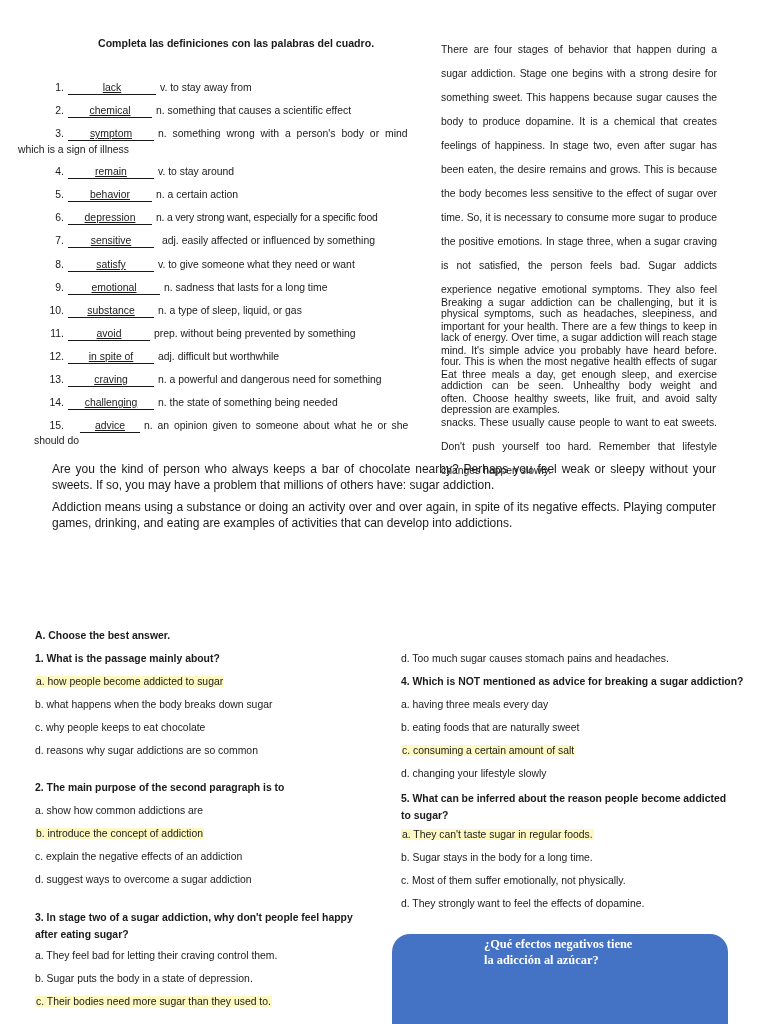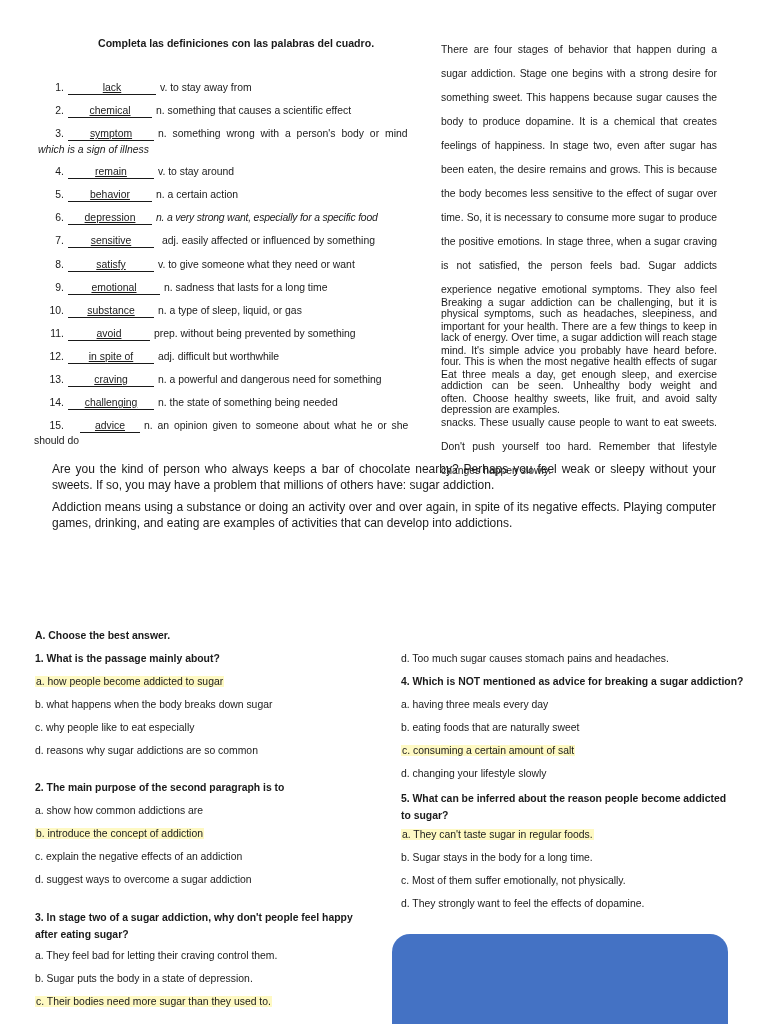--- a/index.html
+++ b/index.html
@@ -40,30 +40,30 @@
 
 <div class="abs vocab-item" style="top:80px;">
   <span class="num">1.</span><span class="blank" style="width:88px;"><span class="word">lack</span></span><span class="def">v. to stay away from</span>
 </div>
 <div class="abs vocab-item" style="top:103px;">
   <span class="num">2.</span><span class="blank" style="width:84px;"><span class="word">chemical</span></span><span class="def">n. something that causes a scientific effect</span>
 </div>
 <div class="abs vocab-item" style="top:126px;">
   <span class="num">3.</span><span class="blank" style="width:86px;"><span class="word">symptom</span></span><span class="def" style="word-spacing:3px;">n. something wrong with a person's body or mind</span>
 </div>
-<div class="abs vocab-item" style="top:142px; left:38px;font-style:italic;">which is a sign of illness</div>
+<div class="abs vocab-item" style="top:142px; left:18px;">which is a sign of illness</div>
 
 <div class="abs vocab-item" style="top:164px;">
   <span class="num">4.</span><span class="blank" style="width:86px;"><span class="word">remain</span></span><span class="def">v. to stay around</span>
 </div>
 <div class="abs vocab-item" style="top:187px;">
   <span class="num">5.</span><span class="blank" style="width:84px;"><span class="word">behavior</span></span><span class="def">n. a certain action</span>
 </div>
 <div class="abs vocab-item" style="top:210px;">
-  <span class="num">6.</span><span class="blank" style="width:84px;"><span class="word">depression</span></span><span class="def" style="letter-spacing:-0.2px;font-style:italic;">n. a very strong want, especially for a specific food</span>
+  <span class="num">6.</span><span class="blank" style="width:84px;"><span class="word">depression</span></span><span class="def" style="letter-spacing:-0.2px;">n. a very strong want, especially for a specific food</span>
 </div>
 <div class="abs vocab-item" style="top:233px;">
   <span class="num">7.</span><span class="blank" style="width:86px;"><span class="word">sensitive</span></span><span class="def" style="margin-left:8px;">adj. easily affected or influenced by something</span>
 </div>
 <div class="abs vocab-item" style="top:257px;">
   <span class="num">8.</span><span class="blank" style="width:86px;"><span class="word">satisfy</span></span><span class="def">v. to give someone what they need or want</span>
 </div>
 <div class="abs vocab-item" style="top:280px;">
   <span class="num">9.</span><span class="blank" style="width:92px;"><span class="word">emotional</span></span><span class="def">n. sadness that lasts for a long time</span>
 </div>
@@ -92,21 +92,21 @@
 
 <div class="abs intro" style="top:461px;">Are you the kind of person who always keeps a bar of chocolate nearby? Perhaps you feel weak or sleepy without your sweets. If so, you may have a problem that millions of others have: sugar addiction.</div>
 <div class="abs intro" style="top:499px;">Addiction means using a substance or doing an activity over and over again, in spite of its negative effects. Playing computer games, drinking, and eating are examples of activities that can develop into addictions.</div>
 
 <div class="q-col">
   <div class="q-line q-bold" style="left:35px; top:629px;">A. Choose the best answer.</div>
 
   <div class="q-line q-bold" style="left:35px; top:652px;">1. What is the passage mainly about?</div>
   <div class="q-line" style="left:35px; top:675px;"><span class="hl">a. how people become addicted to sugar</span></div>
   <div class="q-line" style="left:35px; top:698px;">b. what happens when the body breaks down sugar</div>
-  <div class="q-line" style="left:35px; top:721px;">c. why people like to eat especially</div>
+  <div class="q-line" style="left:35px; top:721px;">c. why people keeps to eat chocolate</div>
   <div class="q-line" style="left:35px; top:744px;">d. reasons why sugar addictions are so common</div>
 
   <div class="q-line q-bold" style="left:35px; top:781px;">2. The main purpose of the second paragraph is to</div>
   <div class="q-line" style="left:35px; top:804px;">a. show how common addictions are</div>
   <div class="q-line" style="left:35px; top:827px;"><span class="hl">b. introduce the concept of addiction</span></div>
   <div class="q-line" style="left:35px; top:850px;">c. explain the negative effects of an addiction</div>
   <div class="q-line" style="left:35px; top:873px;">d. suggest ways to overcome a sugar addiction</div>
 
   <div class="q-line q-bold q-wrap" style="left:35px; top:909px; width:320px;">3.  In stage two of a sugar addiction, why don't people feel happy after eating sugar?</div>
   <div class="q-line" style="left:35px; top:949px;">a. They feel bad for letting their craving control them.</div>
@@ -125,14 +125,15 @@
 
   <div class="q-line q-bold q-wrap" style="left:401px; top:790px; width:330px;">5. What can be inferred about the reason people become addicted to sugar?</div>
   <div class="q-line" style="left:401px; top:828px;"><span class="hl">a. They can't taste sugar in regular foods.</span></div>
   <div class="q-line" style="left:401px; top:851px;">b. Sugar stays in the body for a long time.</div>
   <div class="q-line" style="left:401px; top:874px;">c. Most of them suffer emotionally, not physically.</div>
   <div class="q-line" style="left:401px; top:897px;">d. They strongly want to feel the effects of dopamine.</div>
 </div>
 
 <div class="abs blue-box">
   <div class="blue-text">
+    <p>¿Qué efectos negativos tiene la adicción al azúcar?</p>
   </div>
 </div>
 
 </body></html>

